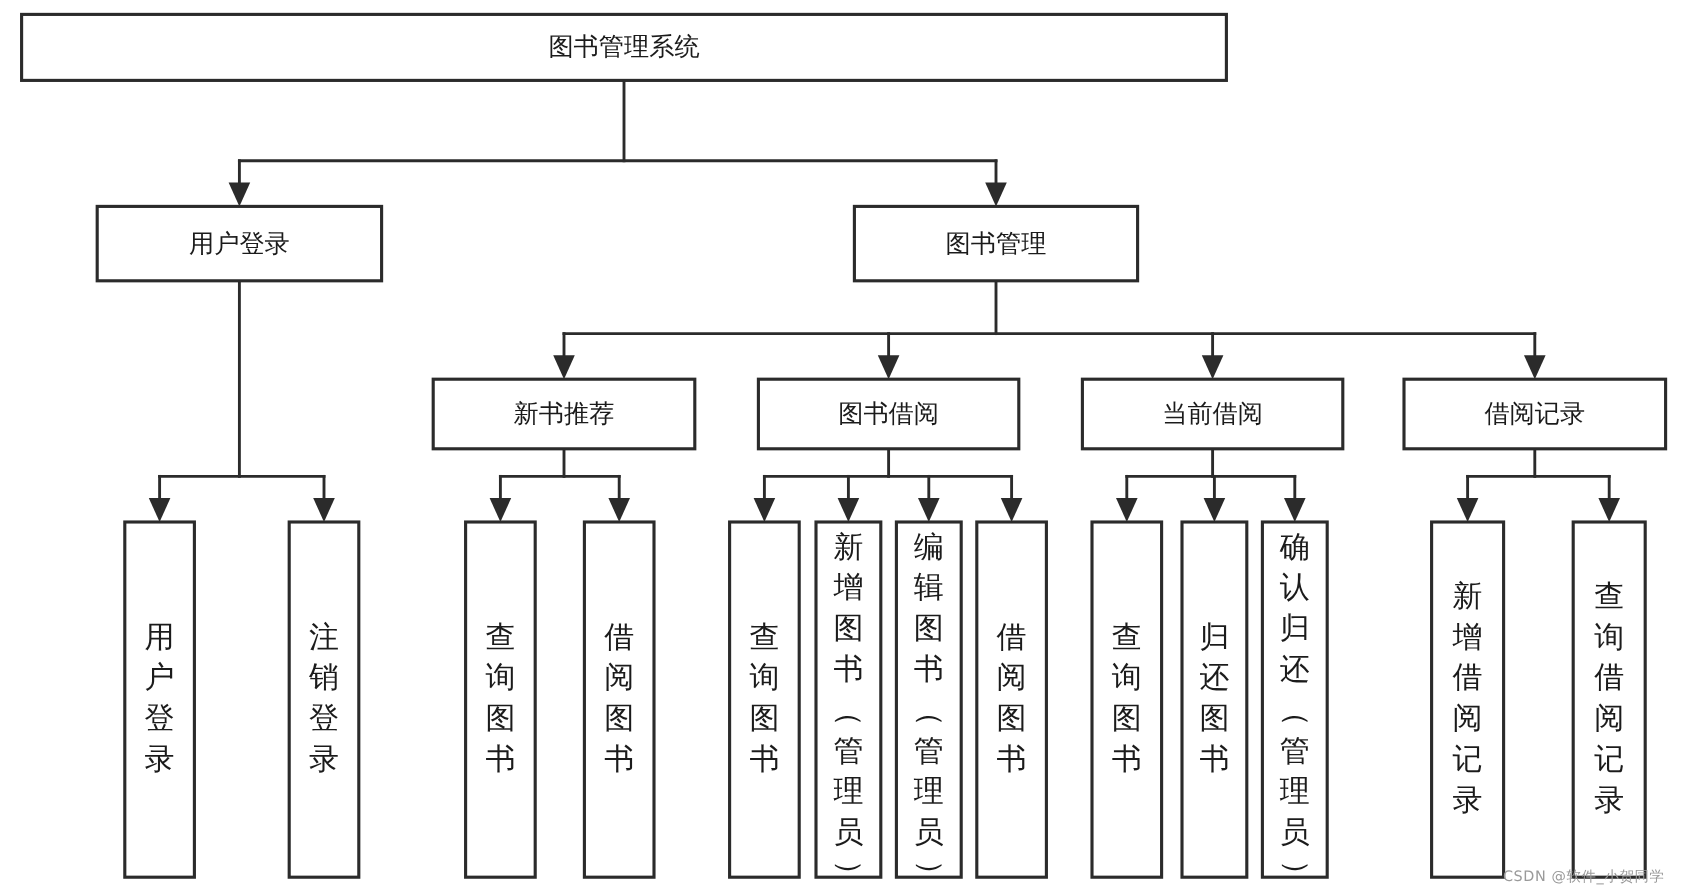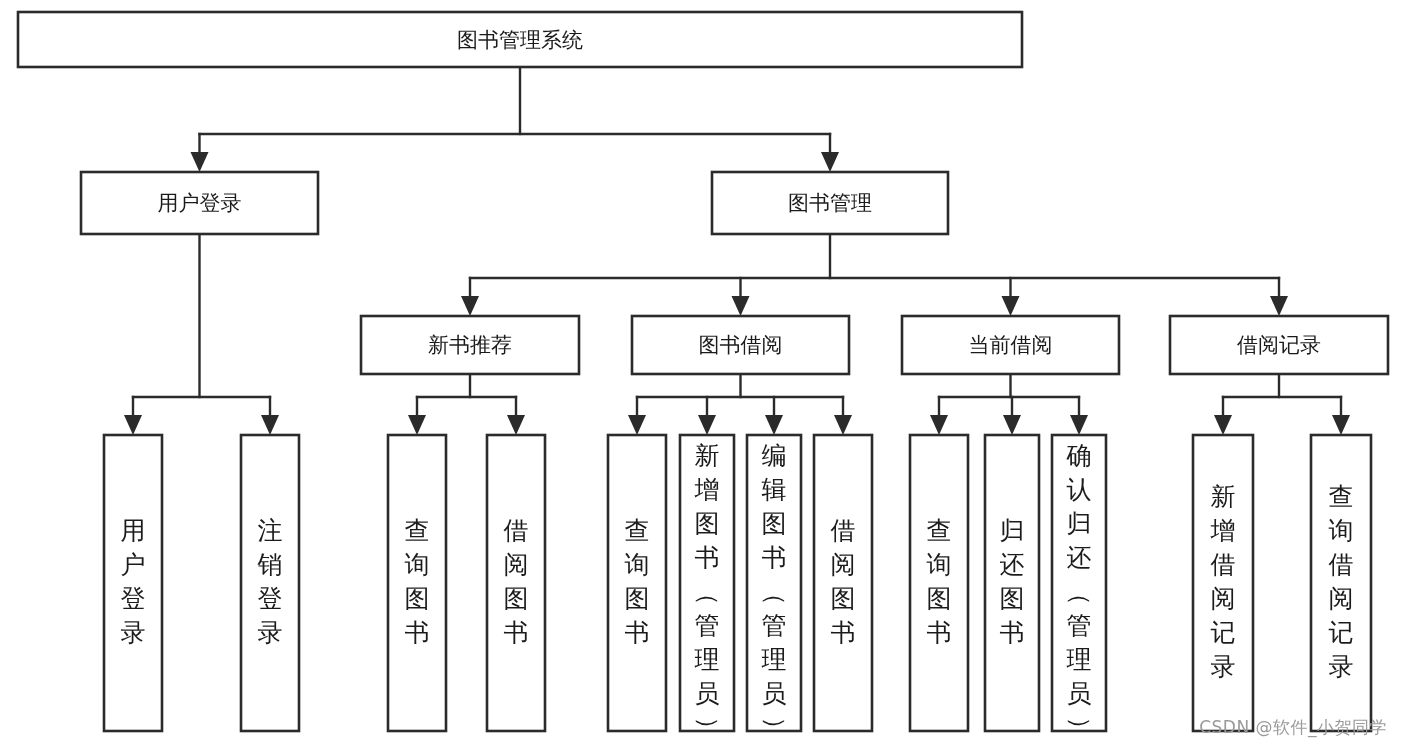--- a/index.html
+++ b/index.html
@@ -54,21 +54,21 @@
     font-family: "DejaVu Sans", "Liberation Sans", sans-serif;
     font-size: 25px;
     text-anchor: middle;
     dominant-baseline: middle;
   }
   .watermark {
     position: absolute;
     right: 18px;
     bottom: 8px;
     font-family: "DejaVu Sans", "Liberation Sans", sans-serif;
-    font-size: 17px;
+    font-size: 12px;
     color: #9a9a9a;
     white-space: nowrap;
     letter-spacing: 0.5px;
     pointer-events: none;
   }
 </style>
 </head>
 <body>
 
 <div id="diagram-root">

